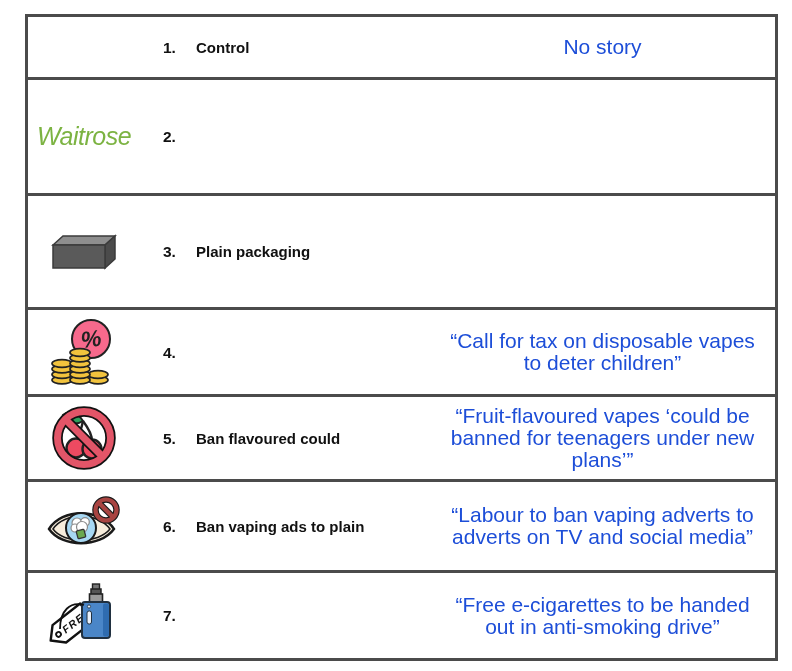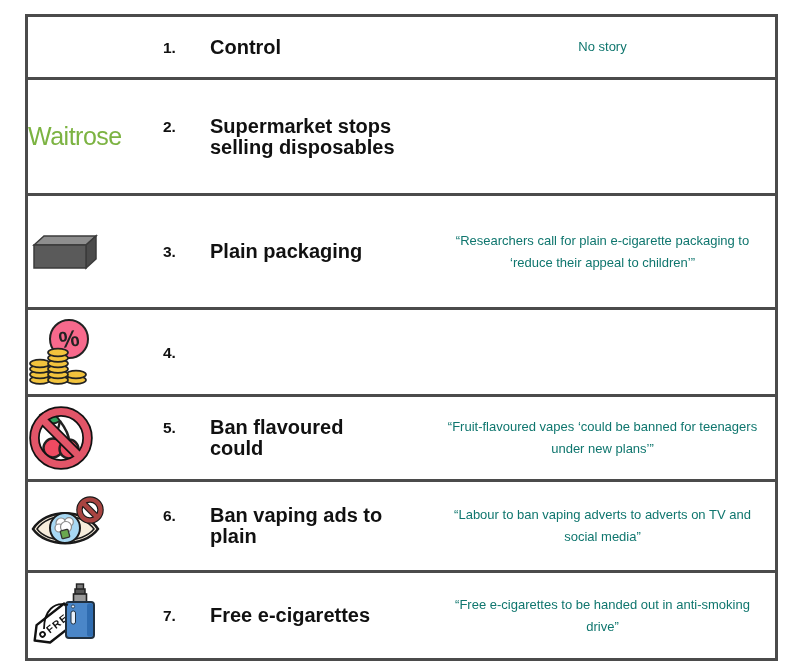--- a/index.html
+++ b/index.html
@@ -13,30 +13,30 @@
   }
   .row{display:grid;grid-template-columns:112px 290px 1fr;}
   .row + .row{border-top:3px solid #4b4b4b;}
   .row.r1{height:60px;}
   .row.r2{height:113px;}
   .row.r3{height:111px;}
   .row.r4{height:84px;}
   .row.r5{height:82px;}
   .row.r6{height:88px;}
   .row.r7{height:85px;}
-  .icon-cell{display:flex;align-items:center;justify-content:flex-start;overflow:hidden;}
+  .icon-cell{display:flex;align-items:center;justify-content:center;overflow:hidden;font-style:italic;}
   .label-cell{display:flex;align-items:center;padding-left:23px;}
   .num-label{display:flex;align-items:flex-start;}
   .num{
     font-weight:bold;font-size:15.5px;color:#111;width:17px;flex:none;
     margin-right:16px;line-height:21px;
   }
-  .label{font-weight:bold;font-size:20px;color:#111;max-width:190px;line-height:21px;margin-left:14px;}
+  .label{font-weight:bold;font-size:15px;color:#111;max-width:190px;line-height:21px;}
   .story-cell{display:flex;align-items:center;justify-content:center;padding:0 6px;}
-  .story{font-size:13px;color:#0f766e;text-align:center;line-height:22px;max-width:325px;}
+  .story{font-size:21px;color:#1d4ed8;text-align:center;line-height:22px;max-width:325px;}
   .waitrose{color:#7cb342;font-size:25px;font-weight:normal;letter-spacing:-0.5px;}
   svg{display:block;}
 </style>
 </head>
 <body>
 
 <div class="study-table">
 
   <div class="row r1">
     <div class="icon-cell"></div>
@@ -51,41 +51,37 @@
     </div>
   </div>
 
   <div class="row r2">
     <div class="icon-cell">
       <span class="waitrose">Waitrose</span>
     </div>
     <div class="label-cell">
       <div class="num-label">
         <span class="num">2.</span>
-        <span class="label">Supermarket stops selling disposables</span>
       </div>
     </div>
   </div>
 
   <div class="row r3">
     <div class="icon-cell">
       <svg width="74" height="44" viewBox="0 0 74 44">
         <polygon points="6,15 16,6 68,6 58,15" fill="#8e8e8e" stroke="#3b3b3b" stroke-width="1.5"></polygon>
         <polygon points="58,15 68,6 68,29 58,38" fill="#4b4b4b" stroke="#3b3b3b" stroke-width="1.5"></polygon>
         <rect x="6" y="15" width="52" height="23" fill="#5a5a5a" stroke="#3b3b3b" stroke-width="1.5"></rect>
       </svg>
     </div>
     <div class="label-cell">
       <div class="num-label">
         <span class="num">3.</span>
         <span class="label">Plain packaging</span>
       </div>
-    </div>
-    <div class="story-cell">
-      <div class="story">“Researchers call for plain e-cigarette packaging to ‘reduce their appeal to children’”</div>
     </div>
   </div>
 
   <div class="row r4">
     <div class="icon-cell">
       <svg width="68" height="68" viewBox="0 0 68 68">
         <circle cx="41" cy="21" r="19" fill="#f7698c" stroke="#222" stroke-width="2"></circle>
         <text x="41" y="29" font-size="23" font-weight="bold" fill="#222" text-anchor="middle" transform="rotate(-8 41 21)">%</text>
         <g fill="#f2c33d" stroke="#222" stroke-width="1.7">
           <ellipse cx="12" cy="62" rx="10" ry="3.8"></ellipse>
@@ -100,20 +96,23 @@
             <ellipse cx="30" cy="45.5" rx="10" ry="3.8"></ellipse>
           <ellipse cx="30" cy="40" rx="10" ry="3.8"></ellipse>
             <ellipse cx="30" cy="34.5" rx="10" ry="3.8"></ellipse>
         </g>
       </svg>
     </div>
     <div class="label-cell">
       <div class="num-label">
         <span class="num">4.</span>
       </div>
+    </div>
+    <div class="story-cell">
+      <div class="story">“Call for tax on disposable vapes to deter children”</div>
     </div>
   </div>
 
   <div class="row r5">
     <div class="icon-cell">
       <svg width="66" height="66" viewBox="0 0 66 66">
         <path d="M32,16 C30,26 28,30 25,35" fill="none" stroke="#222" stroke-width="2.4"></path>
         <path d="M32,16 C38,24 41,30 41,36" fill="none" stroke="#222" stroke-width="2.4"></path>
         <path d="M32,16 C26,6 16,6 12,10 C16,20 26,20 32,16 Z" fill="#2fa05c" stroke="#222" stroke-width="2"></path>
         <circle cx="25" cy="43" r="9.5" fill="#ee4a61" stroke="#222" stroke-width="2.4"></circle>
@@ -181,21 +180,20 @@
           <rect x="59" y="24.5" width="6" height="33" rx="2" fill="#2f6cb0"></rect>
           <rect x="43" y="32" width="4.5" height="13" rx="2" fill="#e8f0fa" stroke="#203040" stroke-width="1"></rect>
           <circle cx="45" cy="27.5" r="1.6" fill="#e8f0fa" stroke="#203040" stroke-width="0.8"></circle>
         </g>
         <path d="M40,26 C26,22 16,32 16,50" fill="none" stroke="#111" stroke-width="1.8"></path>
       </svg>
     </div>
     <div class="label-cell">
       <div class="num-label">
         <span class="num">7.</span>
-        <span class="label">Free e-cigarettes</span>
       </div>
     </div>
     <div class="story-cell">
       <div class="story">“Free e-cigarettes to be handed out in anti-smoking drive”</div>
     </div>
   </div>
 
 </div>
 
 </body></html>

